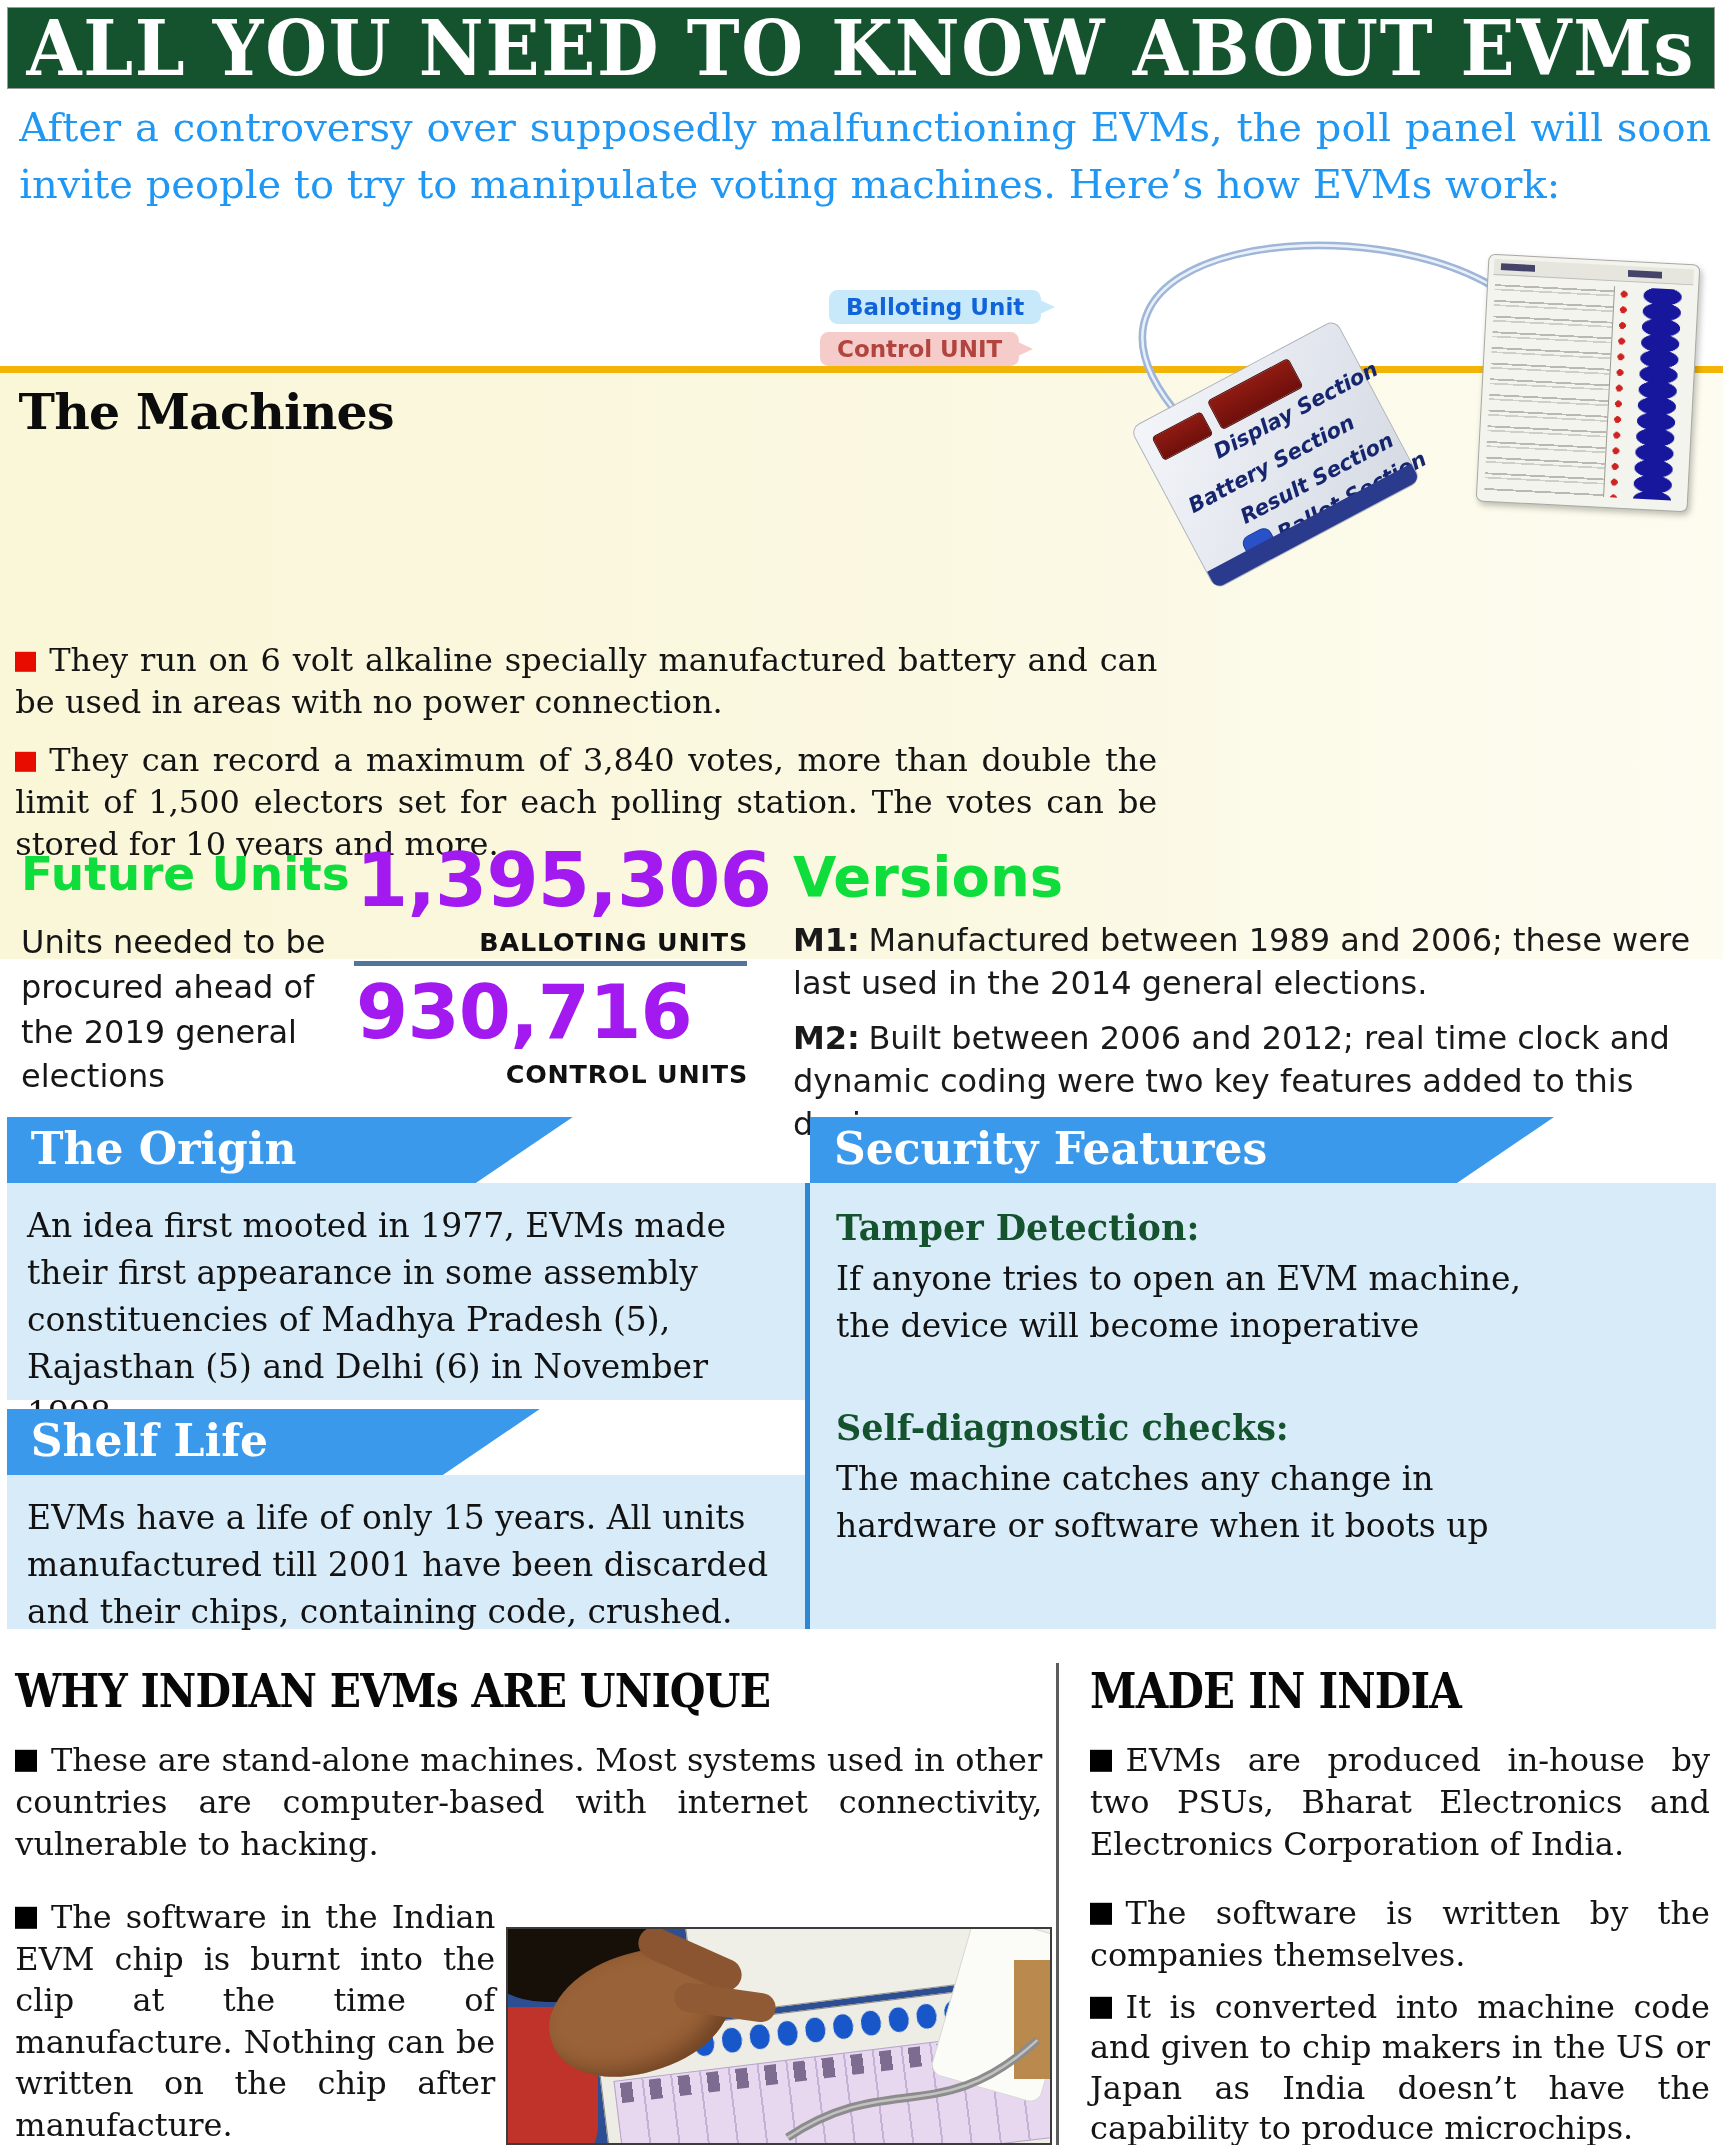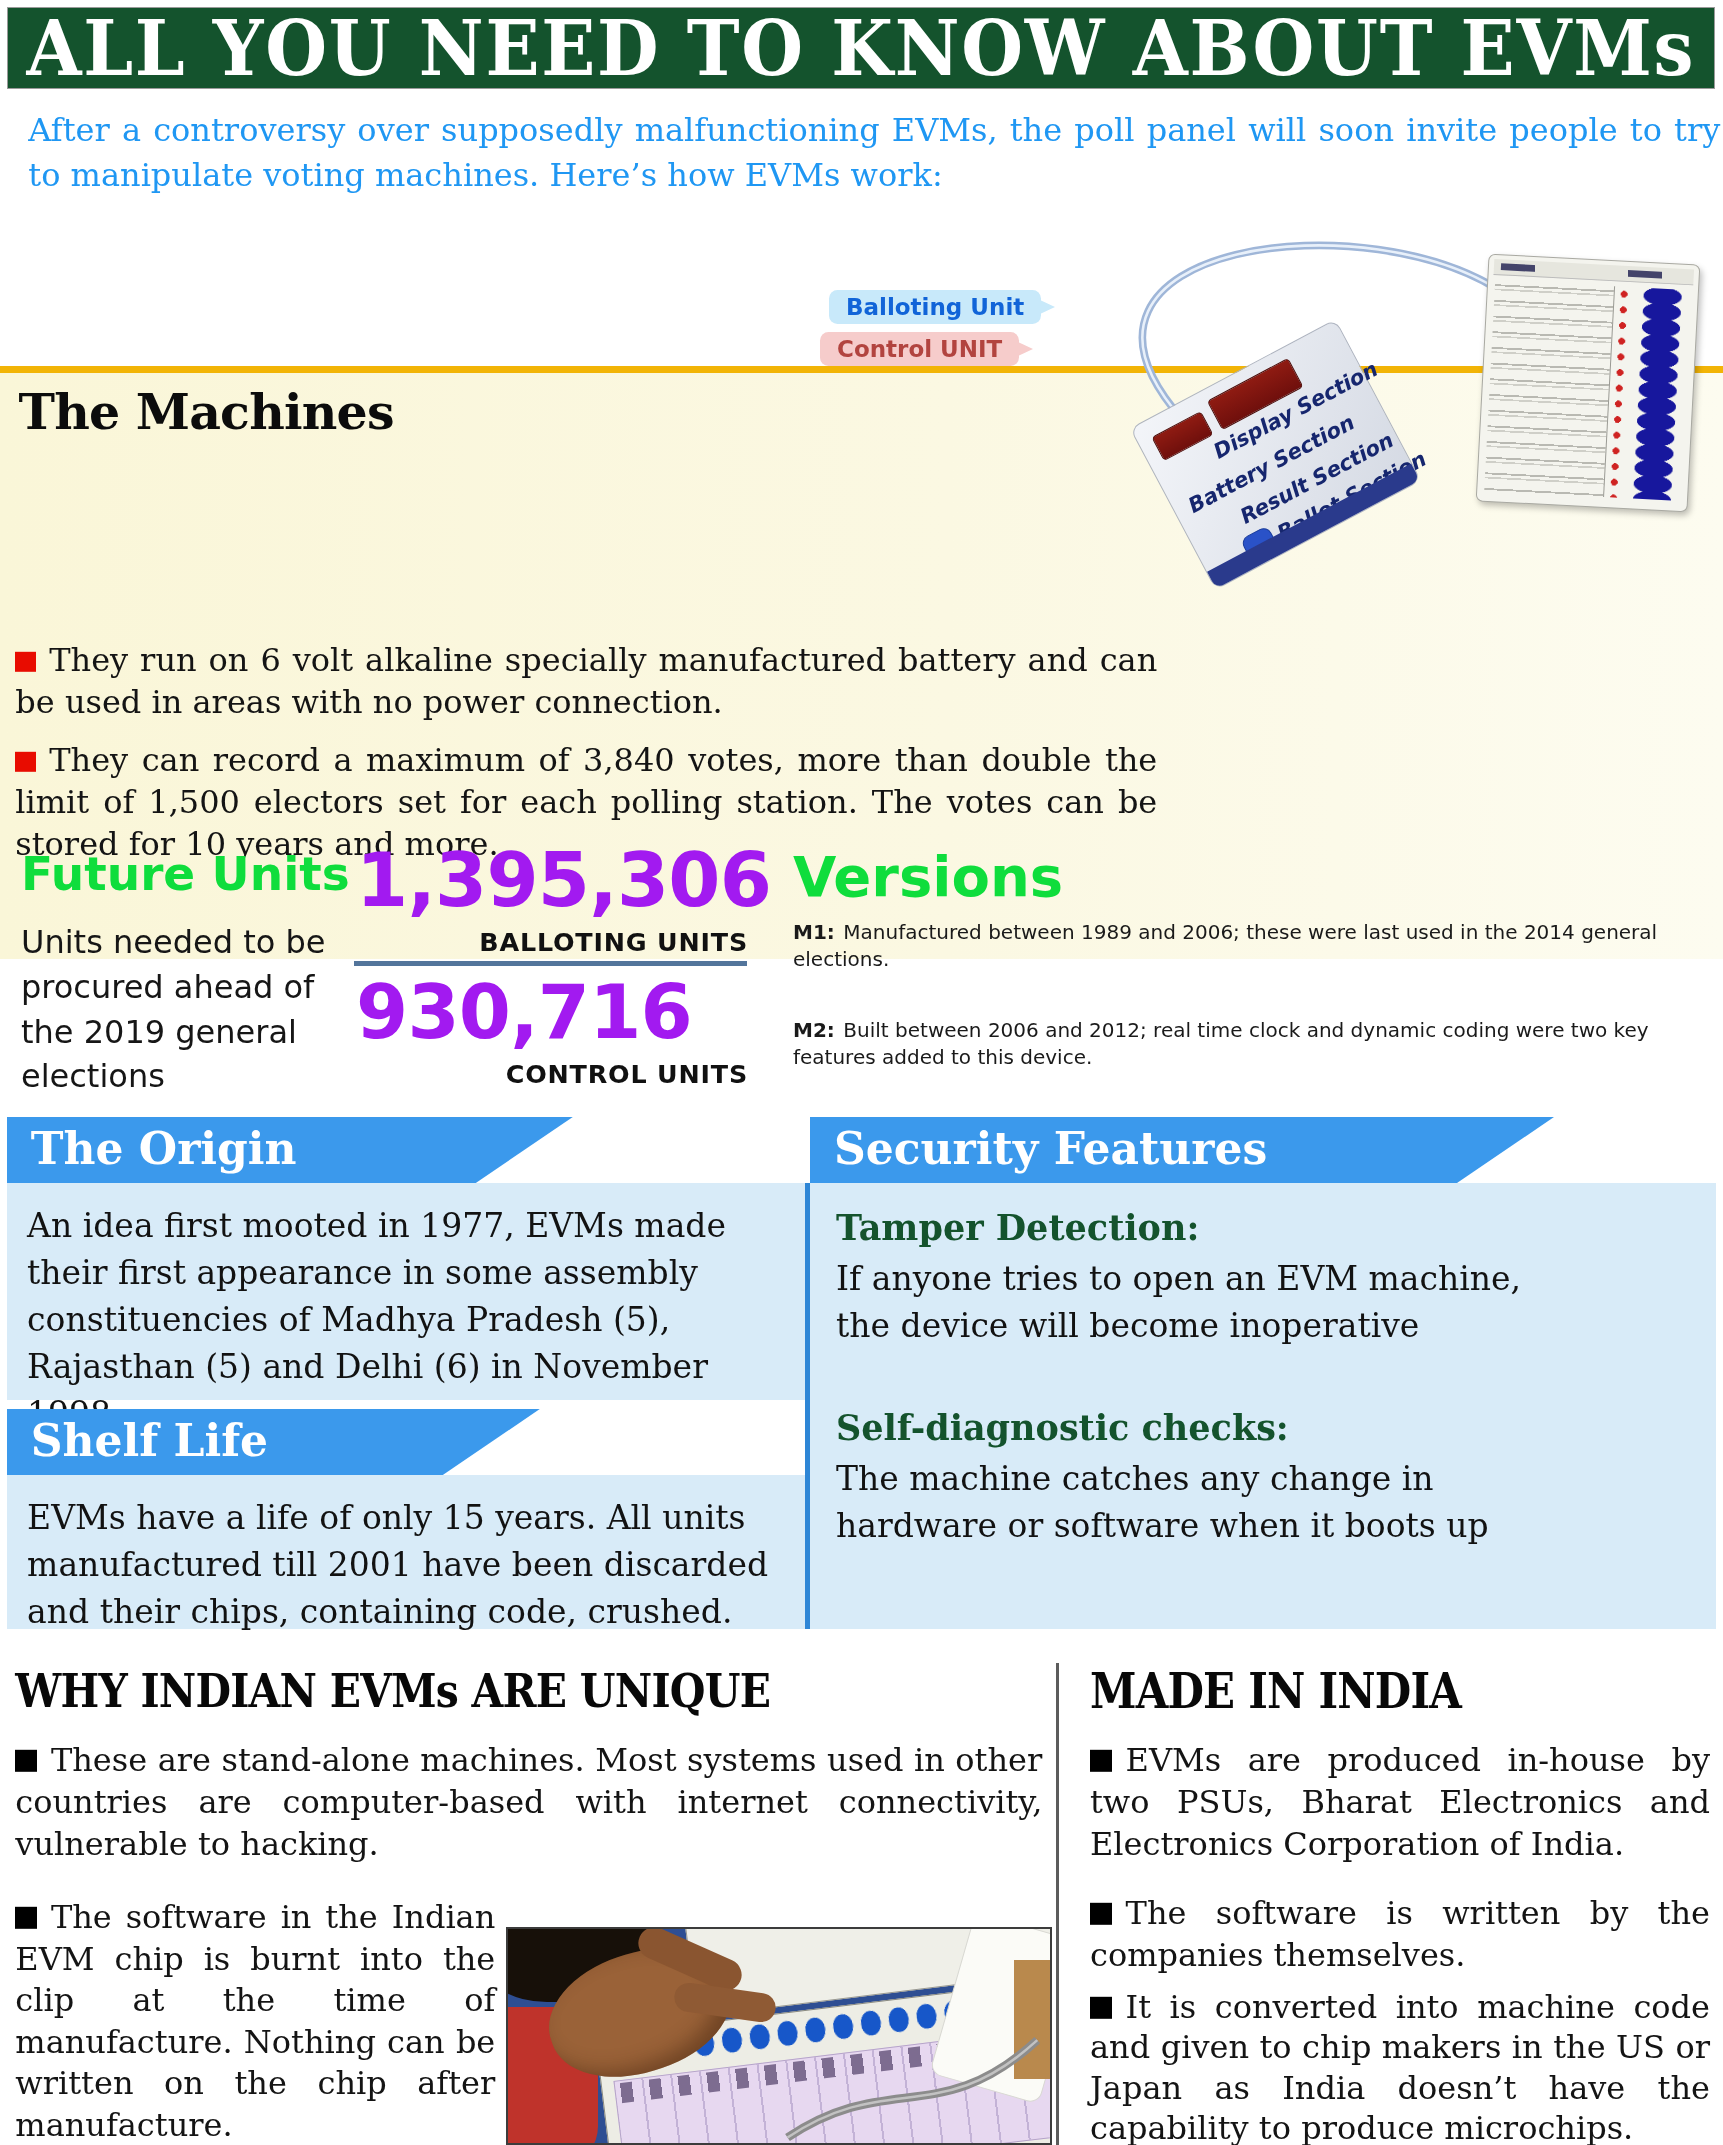--- a/index.html
+++ b/index.html
@@ -17,22 +17,22 @@
   .page{position:relative;width:1723px;height:2146px;background:#ffffff;overflow:hidden;
         font-family:"DejaVu Serif", serif;color:var(--ink);}
 
   
   .titlebar{position:absolute;left:6.8px;top:6.8px;width:1706px;height:80px;background:#14532d;
             border:1.7px solid #9a9a9a;display:flex;align-items:center;justify-content:center;}
   .titlebar h1{margin:0;color:#fff;font-size:71px;font-weight:900;letter-spacing:1.7px;white-space:nowrap;
                font-family:"DejaVu Serif", serif;transform:scaleY(1.08);}
 
   
-  .intro{position:absolute;left:15.3px;top:95px;width:1692px;margin:13px;
-         color:var(--blue-text);font-size:32px;line-height:1.42;text-align:justify;font-weight:500;}
+  .intro{position:absolute;left:15.3px;top:95px;width:1692px;margin:4px;
+         color:var(--blue-text);font-size:40px;line-height:1.42;text-align:justify;font-weight:500;}
 
   .gold-rule{position:absolute;left:0;top:366px;width:1723px;height:6.8px;background:var(--gold);}
 
   
   .cream{position:absolute;left:0;top:373px;width:1723px;height:586px;
          background:linear-gradient(90deg,#faf6d8 0%,#fbf8e2 55%,#fdfcf0 100%);}
   .machines-heading{position:absolute;left:18.6px;top:383px;margin:0;font-size:49px;font-weight:900;
                     letter-spacing:-0.8px;color:#0c0c0c;}
   .mbullet{position:absolute;left:15.3px;width:1142px;margin:0;font-size:32px;line-height:1.32;
            text-align:justify;color:#141414;}
@@ -87,21 +87,21 @@
   .numcol{position:absolute;left:356px;width:392px;}
   .num{font-family:"DejaVu Sans",sans-serif;font-weight:bold;font-size:75px;color:var(--purple);letter-spacing:-0.8px;}
   .num1{top:836px;} .num2{top:968px;}
   .numlab{font-family:"DejaVu Sans",sans-serif;font-weight:bold;font-size:25.4px;color:#111;
           letter-spacing:0.8px;text-align:right;}
   .numlab1{top:927px;} .numlab2{top:1059px;}
   .num-divider{position:absolute;left:354px;top:961px;width:393px;height:5.1px;background:#53759b;}
   .ver-head{position:absolute;left:793px;top:844px;font-family:"DejaVu Sans",sans-serif;font-weight:bold;
             font-size:56px;color:var(--green);}
   .ver-item{position:absolute;left:793px;width:919px;margin:0;font-family:"DejaVu Sans",sans-serif;
-            font-size:20px;line-height:1.35;color:#1a1a1a;}
+            font-size:32px;line-height:1.35;color:#1a1a1a;}
   .ver-1{top:919px;} .ver-2{top:1017px;}
   .ver-item b{font-weight:bold;margin-right:8.5px;}
 
   
   .banner{position:absolute;height:66px;background:var(--banner-blue);color:#fff;
           font-size:44px;font-weight:900;line-height:64px;padding-left:24px;
           clip-path:polygon(0 0,100% 0,calc(100% - 97px) 100%,0 100%);}
   .origin-banner{left:6.8px;top:1117px;width:542px;}
   .shelf-banner{left:6.8px;top:1409px;width:509px;}
   .sec-banner{left:810px;top:1117px;width:720px;}

